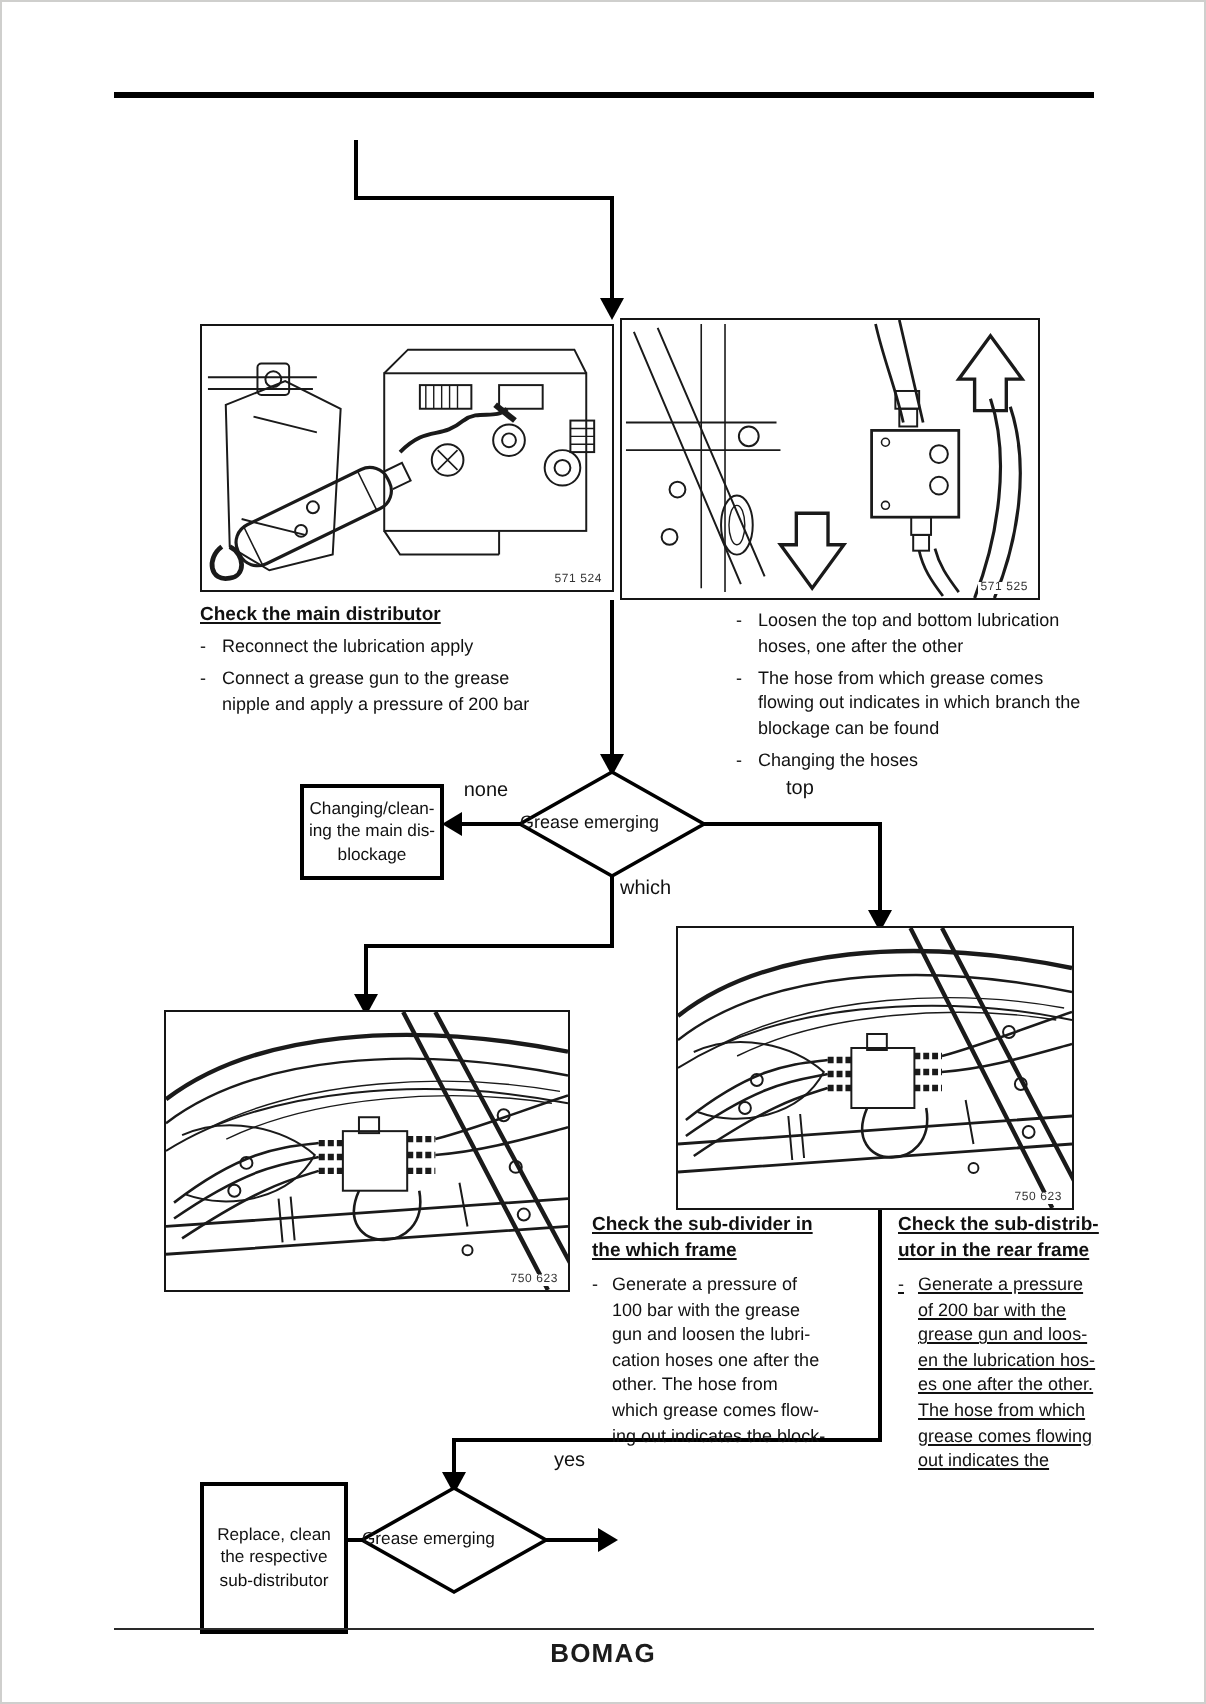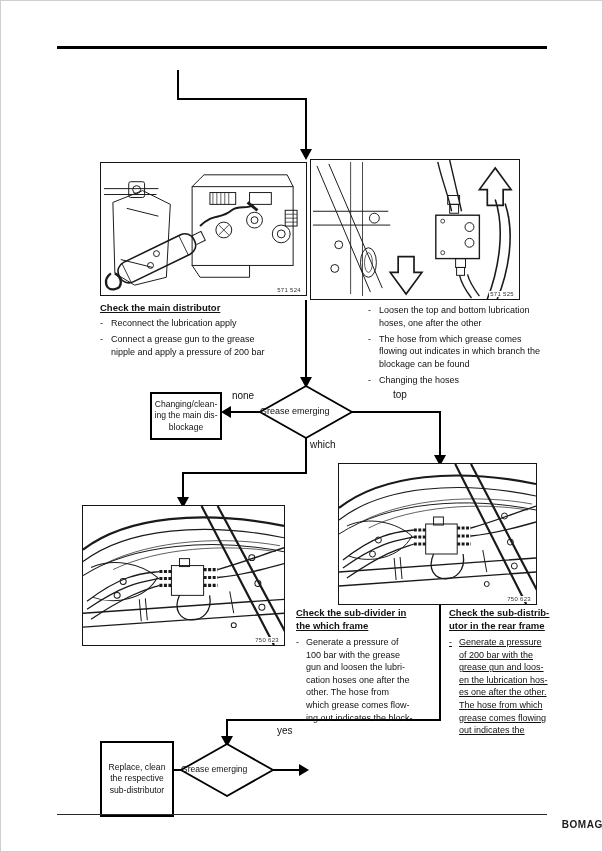--- a/index.html
+++ b/index.html
@@ -4,21 +4,21 @@
 <style>
   html,body{margin:0;padding:0;background:#e8e8e6;}
   #page{
     position:relative;width:603px;height:852px;background:#ffffff;
     font-family:"Liberation Sans", sans-serif;color:#111;overflow:hidden;
     box-shadow:0 0 0 1px #cfcfcd inset;
   }
   .abs{position:absolute;}
   .rule-top{left:57px;top:46px;width:490px;height:3px;background:#000;}
   .rule-bottom{left:57px;top:814px;width:490px;height:1.4px;background:#2a2a2a;}
-  .brand{left:0;top:819px;width:603px;text-align:right;font-size:10px;font-weight:bold;letter-spacing:0.6px;color:#1c1c1c;}
+  .brand{left:0;top:819px;width:603px;text-align:center;font-size:13px;font-weight:bold;letter-spacing:0.6px;color:#1c1c1c;}
   .photo{position:absolute;border:1.6px solid #151515;background:#fff;box-sizing:border-box;}
   .photo svg{display:block;width:100%;height:100%;}
   .fignum{position:absolute;right:4px;bottom:2px;font-size:6px;color:#333;letter-spacing:0.3px;background:#fff;padding:0 1px;}
   .heading{font-size:9.5px;font-weight:bold;text-decoration:underline;line-height:13px;white-space:nowrap;}
   .hline{font-size:9.5px;font-weight:bold;text-decoration:underline;line-height:13px;}
   .bullets{font-size:9px;line-height:12.5px;}
   .bullet{display:flex;margin-bottom:3.5px;}
   .bullet .dash{width:11px;flex:0 0 11px;}
   .blines{font-size:9px;line-height:12.6px;display:flex;}
   .blines .dash{width:10px;flex:0 0 10px;}

